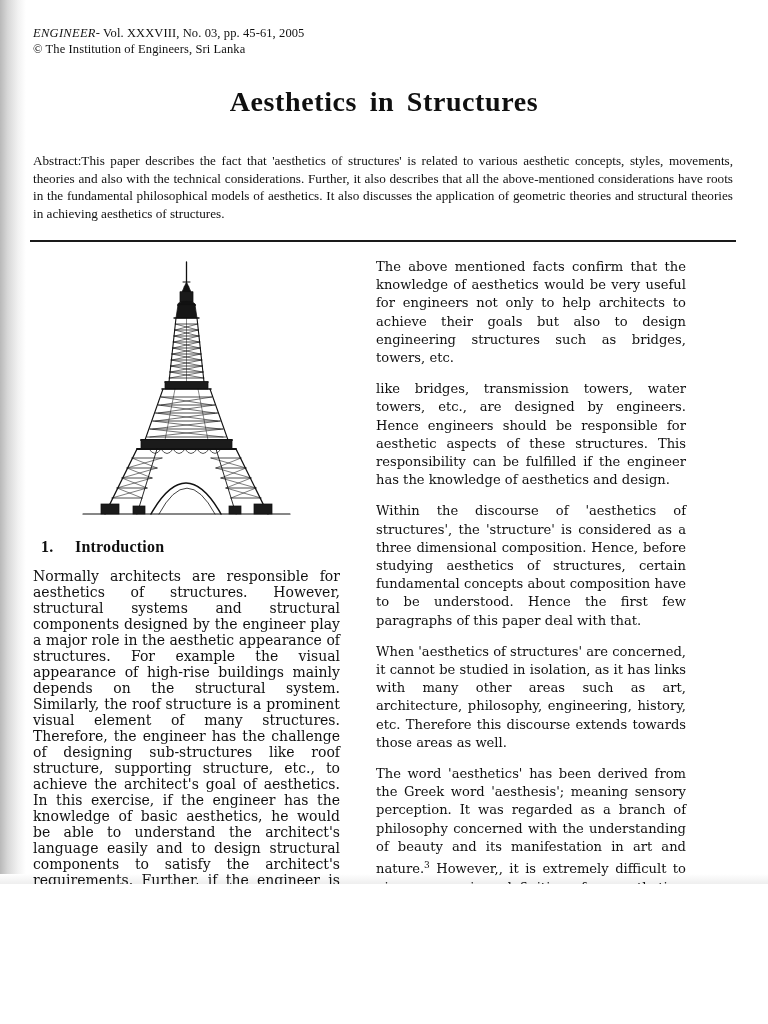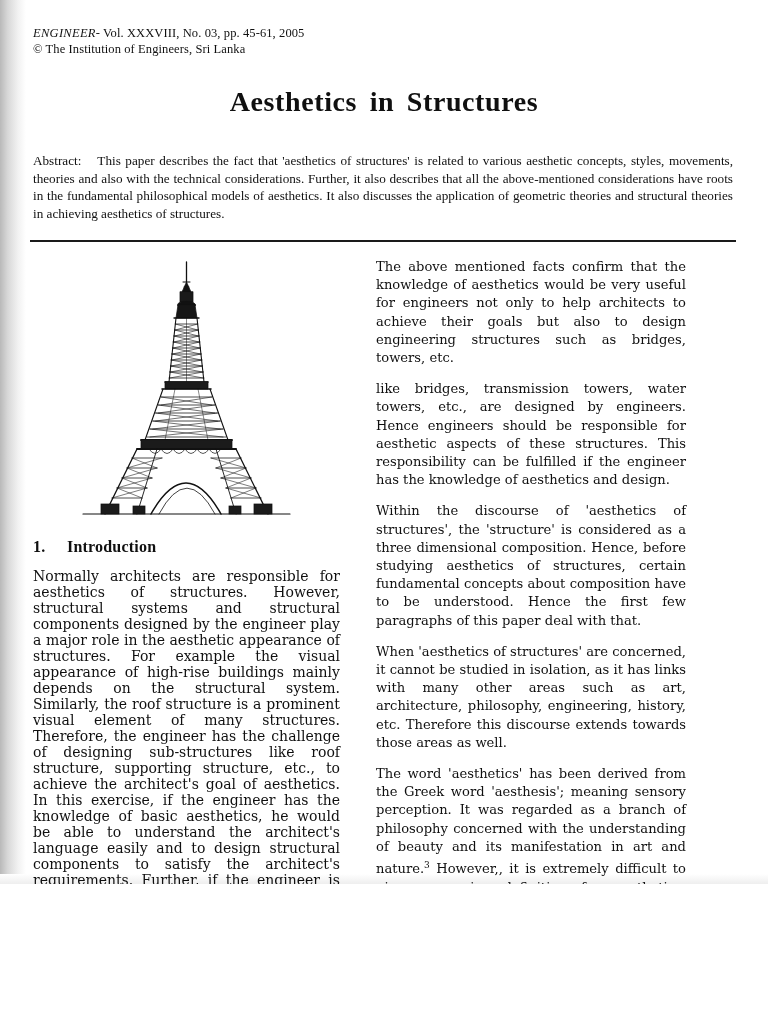--- a/index.html
+++ b/index.html
@@ -67,21 +67,21 @@
   }
 
   .abstract {
     position: absolute;
     left: 33px; top: 152px;
     width: 700px;
     font-size: 13.2px;
     line-height: 17.6px;
     text-align: justify;
   }
-  .abstract .lbl { margin-right: 16px; }
+  .abstract .lbl { }
 
   .rule-thick {
     position: absolute;
     left: 30px; top: 240px;
     width: 706px; height: 0;
     border-top: 2.5px solid #1a1a1a;
   }
 
   .col-left {
     position: absolute;
@@ -97,21 +97,21 @@
   .fig {
     width: 307px;
     height: 262px;
     position: relative;
   }
   .fig svg { display: block; margin: 0 auto; }
 
   h2.section {
     font-size: 16px;
     font-weight: bold;
-    margin: 18px 0 12px 0;
+    margin: 18px 0 12px 8px;
     letter-spacing: 0.2px;
   }
   h2.section .num { display: inline-block; width: 34px; }
 
   p.body {
     font-size: 13.3px;
     line-height: 17.7px;
     text-align: justify;
     margin: 0 0 13px 0;
     font-family: "DejaVu Serif", "Liberation Serif", serif;

